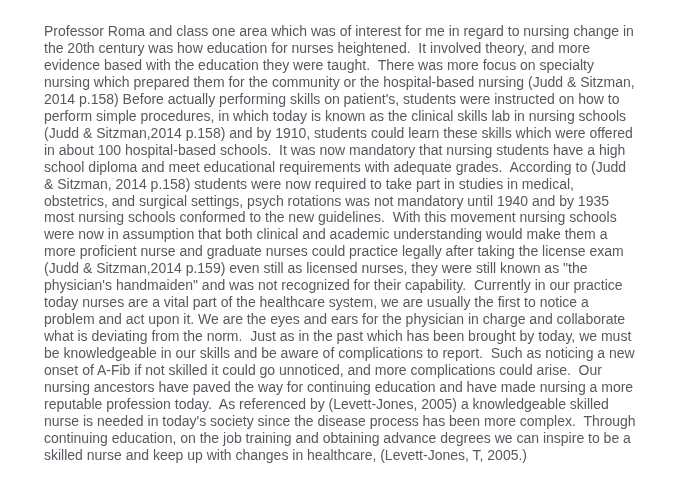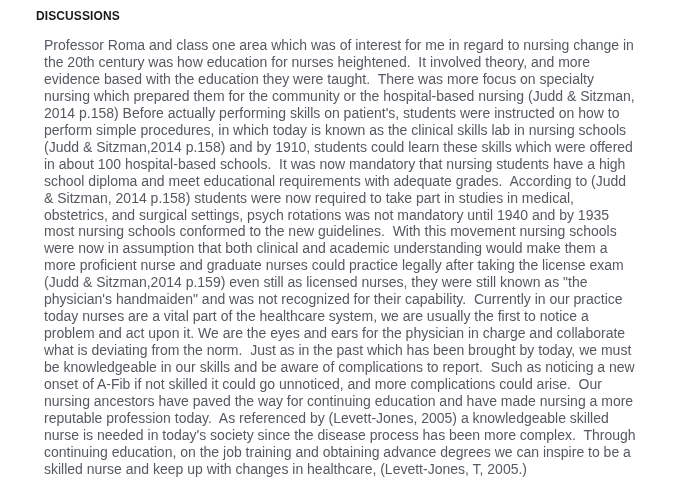--- a/index.html
+++ b/index.html
@@ -35,21 +35,20 @@
     font-weight: 400;
     color: #555a60;
     white-space: pre-wrap;
   }
 </style>
 </head>
 <body>
 
 <div class="page">
   <div class="content">
-    <h1 class="doc-heading">DISCUSSIONS</h1>
     <p class="doc-paragraph">Professor Roma and class one area which was of interest for me in regard to nursing change in
 the 20th century was how education for nurses heightened.  It involved theory, and more
 evidence based with the education they were taught.  There was more focus on specialty
 nursing which prepared them for the community or the hospital-based nursing (Judd &amp; Sitzman,
 2014 p.158) Before actually performing skills on patient's, students were instructed on how to
 perform simple procedures, in which today is known as the clinical skills lab in nursing schools
 (Judd &amp; Sitzman,2014 p.158) and by 1910, students could learn these skills which were offered
 in about 100 hospital-based schools.  It was now mandatory that nursing students have a high
 school diploma and meet educational requirements with adequate grades.  According to (Judd
 &amp; Sitzman, 2014 p.158) students were now required to take part in studies in medical,

